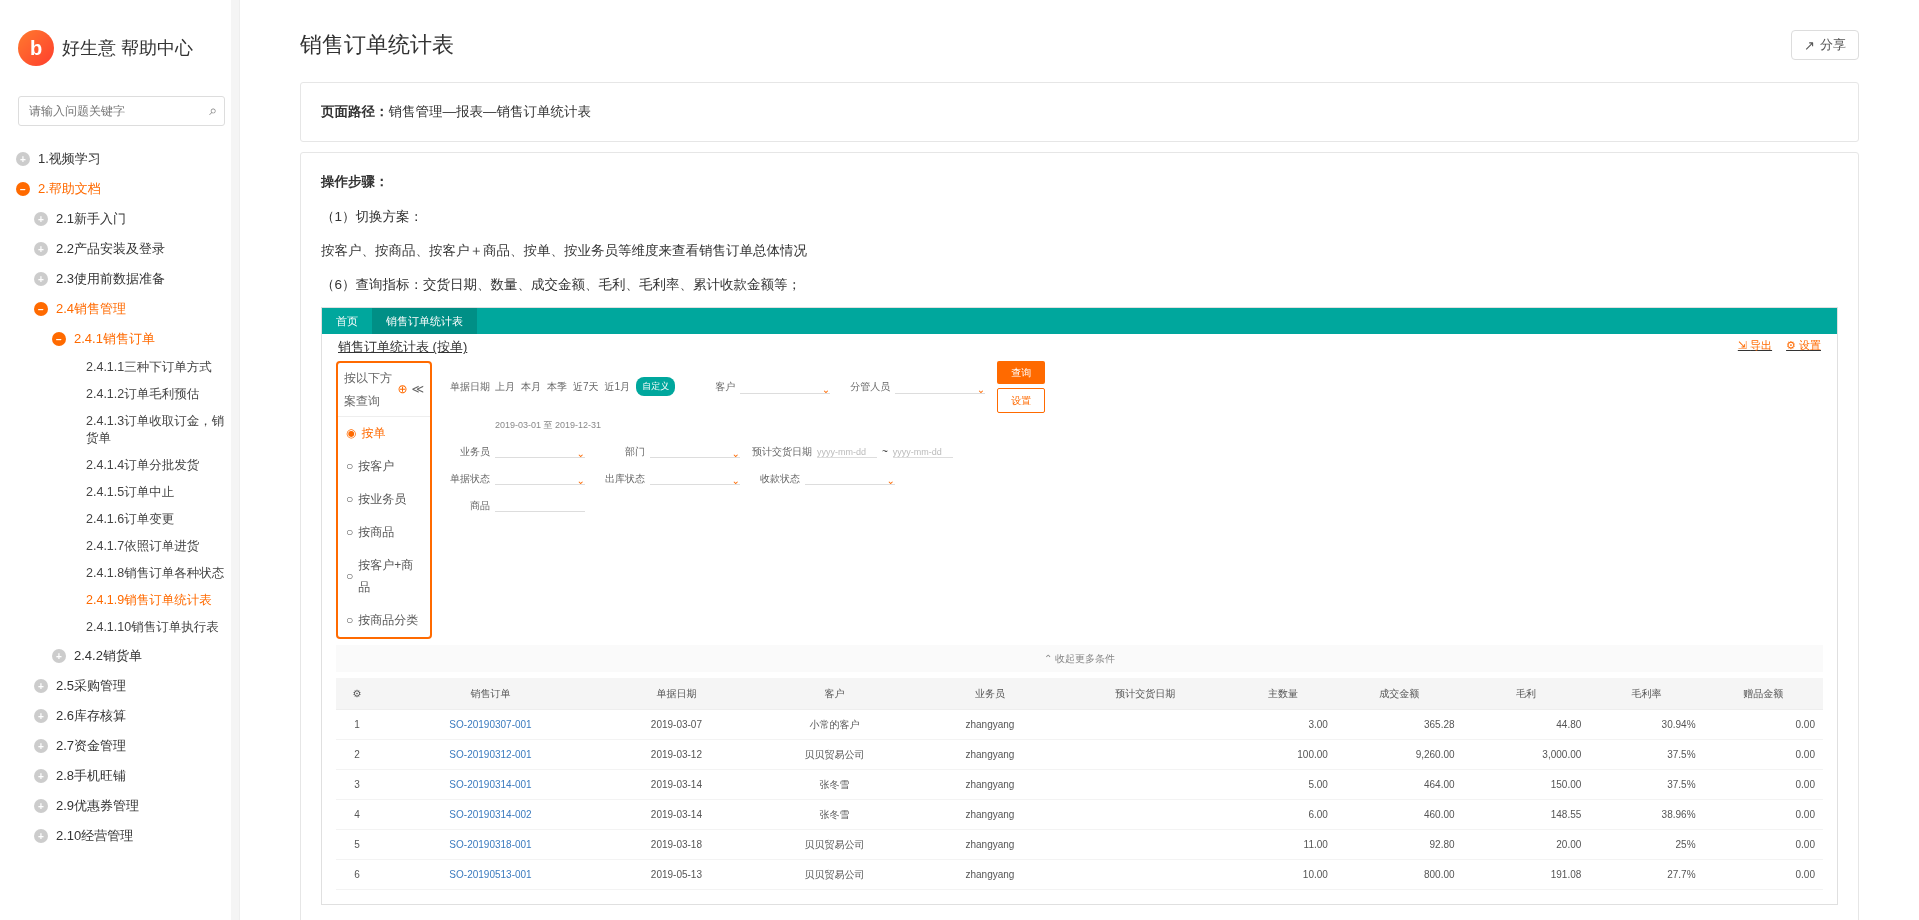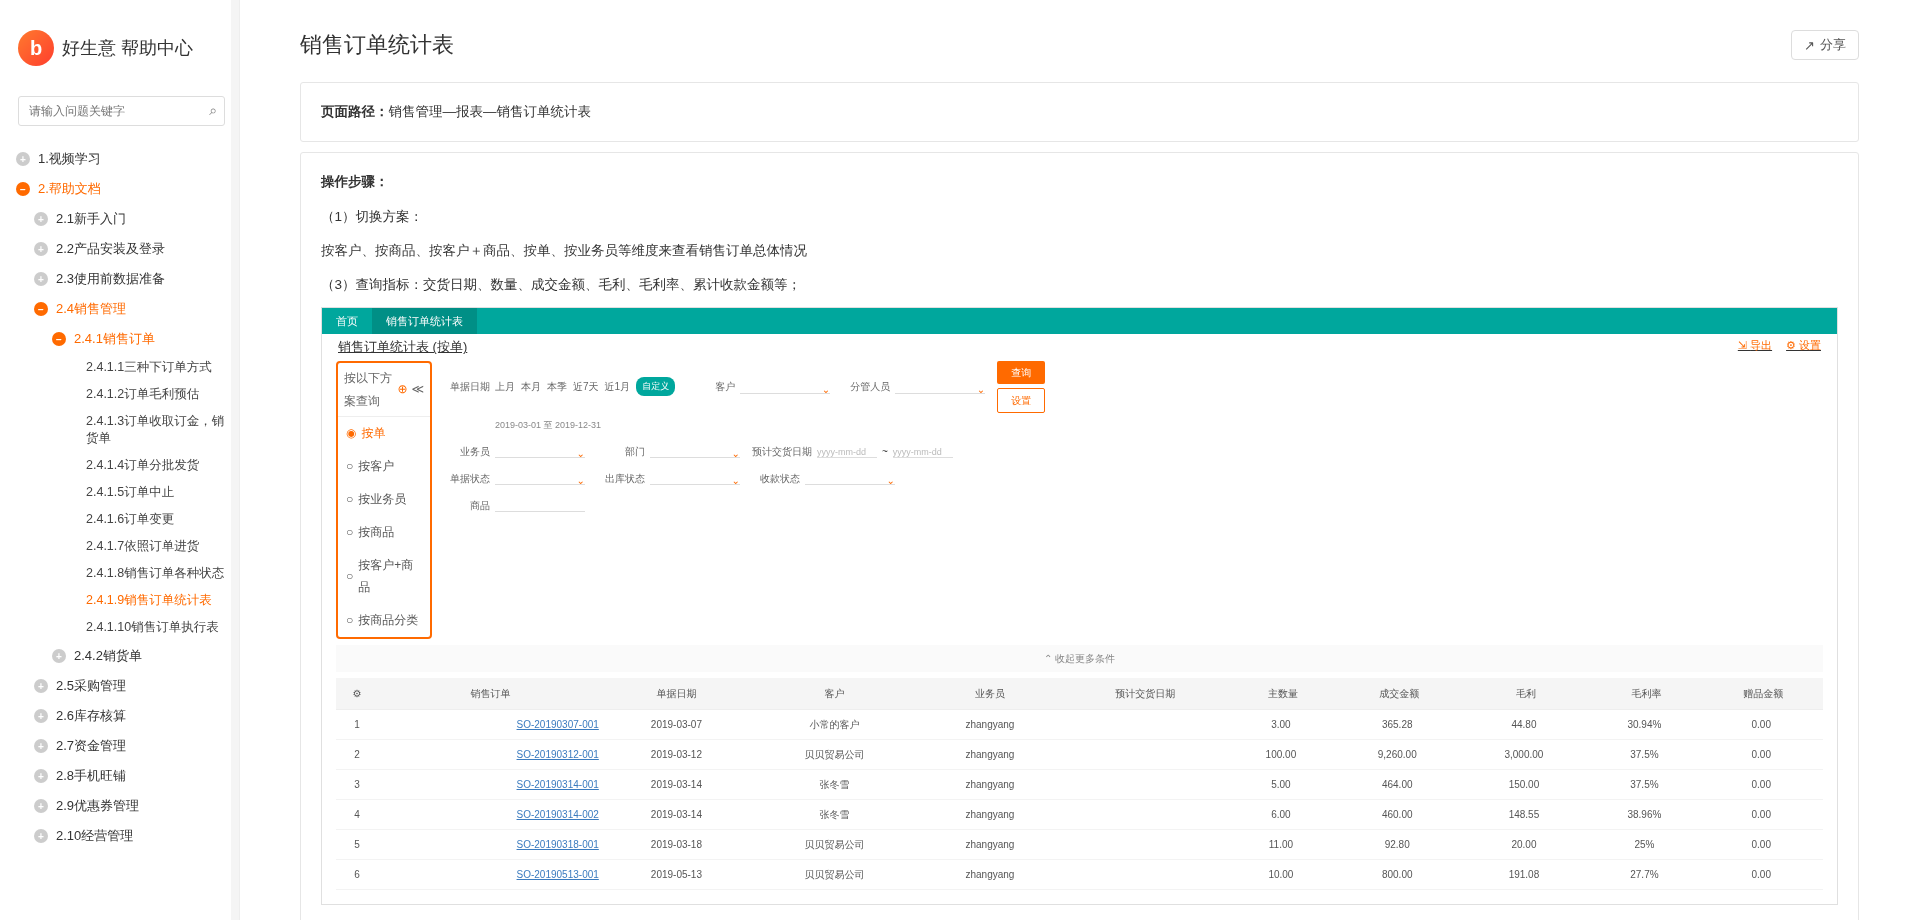--- a/index.html
+++ b/index.html
@@ -55,22 +55,22 @@
 .finput{border-bottom:1px solid #ddd;min-width:90px;height:14px;position:relative;}
 .finput.sel::after{content:"⌄";position:absolute;right:0;color:#ff6a00;}
 .fside{width:48px;display:flex;flex-direction:column;gap:4px;}
 .fbtn{font-size:10px;padding:2px 12px;text-align:center;border-radius:2px;}
 .fbtn.pri{background:#ff6a00;color:#fff;}
 .fbtn.sec{border:1px solid #ff6a00;color:#ff6a00;}
 .collapse-bar{text-align:center;font-size:10px;color:#888;padding:4px;background:#fafafa;margin-top:6px;}
 .sc-table{width:100%;border-collapse:collapse;font-size:10px;margin-top:6px;}
 .sc-table th{background:#f5f5f5;padding:6px 4px;font-weight:400;color:#555;border-bottom:1px solid #eee;}
 .sc-table td{padding:5px 4px;text-align:center;border-bottom:1px solid #f3f3f3;color:#555;}
-.sc-table td.link{color:#3b7bbf;text-decoration:underline;text-align:right;}
-.sc-table td.r{padding-right:8px;}
+.sc-table td.link{color:#3b7bbf;}
+.sc-table td.r{text-align:right;padding-right:8px;}
 </style>
 </head>
 <body>
 
 <div class="layout">
   <aside class="sidebar">
     <div class="scrollbar-hint"></div>
     <div class="sidebar-inner">
       <div class="logo">
         <div class="logo-icon">b</div>
@@ -210,21 +210,21 @@
 
 
     <div class="card">
       <span class="label">页面路径：</span><span>销售管理—报表—销售订单统计表</span>
     </div>
 
     <div class="card">
       <span class="section-label">操作步骤：</span>
       <p class="para">（1）切换方案：</p>
       <p class="para">按客户、按商品、按客户＋商品、按单、按业务员等维度来查看销售订单总体情况</p>
-      <p class="para">（3）查询指标：交货日期、数量、成交金额、毛利、毛利率、累计收款金额等；</p>
+      <p class="para">（6）查询指标：交货日期、数量、成交金额、毛利、毛利率、累计收款金额等；</p>
 
       <div class="screenshot">
         <div class="sc-tabs">
           <div class="sc-tab">首页</div>
           <div class="sc-tab active">销售订单统计表</div>
         </div>
         <div class="sc-head">
           <div>销售订单统计表 (按单)</div>
           <div class="sc-head-right">
             <span>⇲ <span>导出</span></span>

